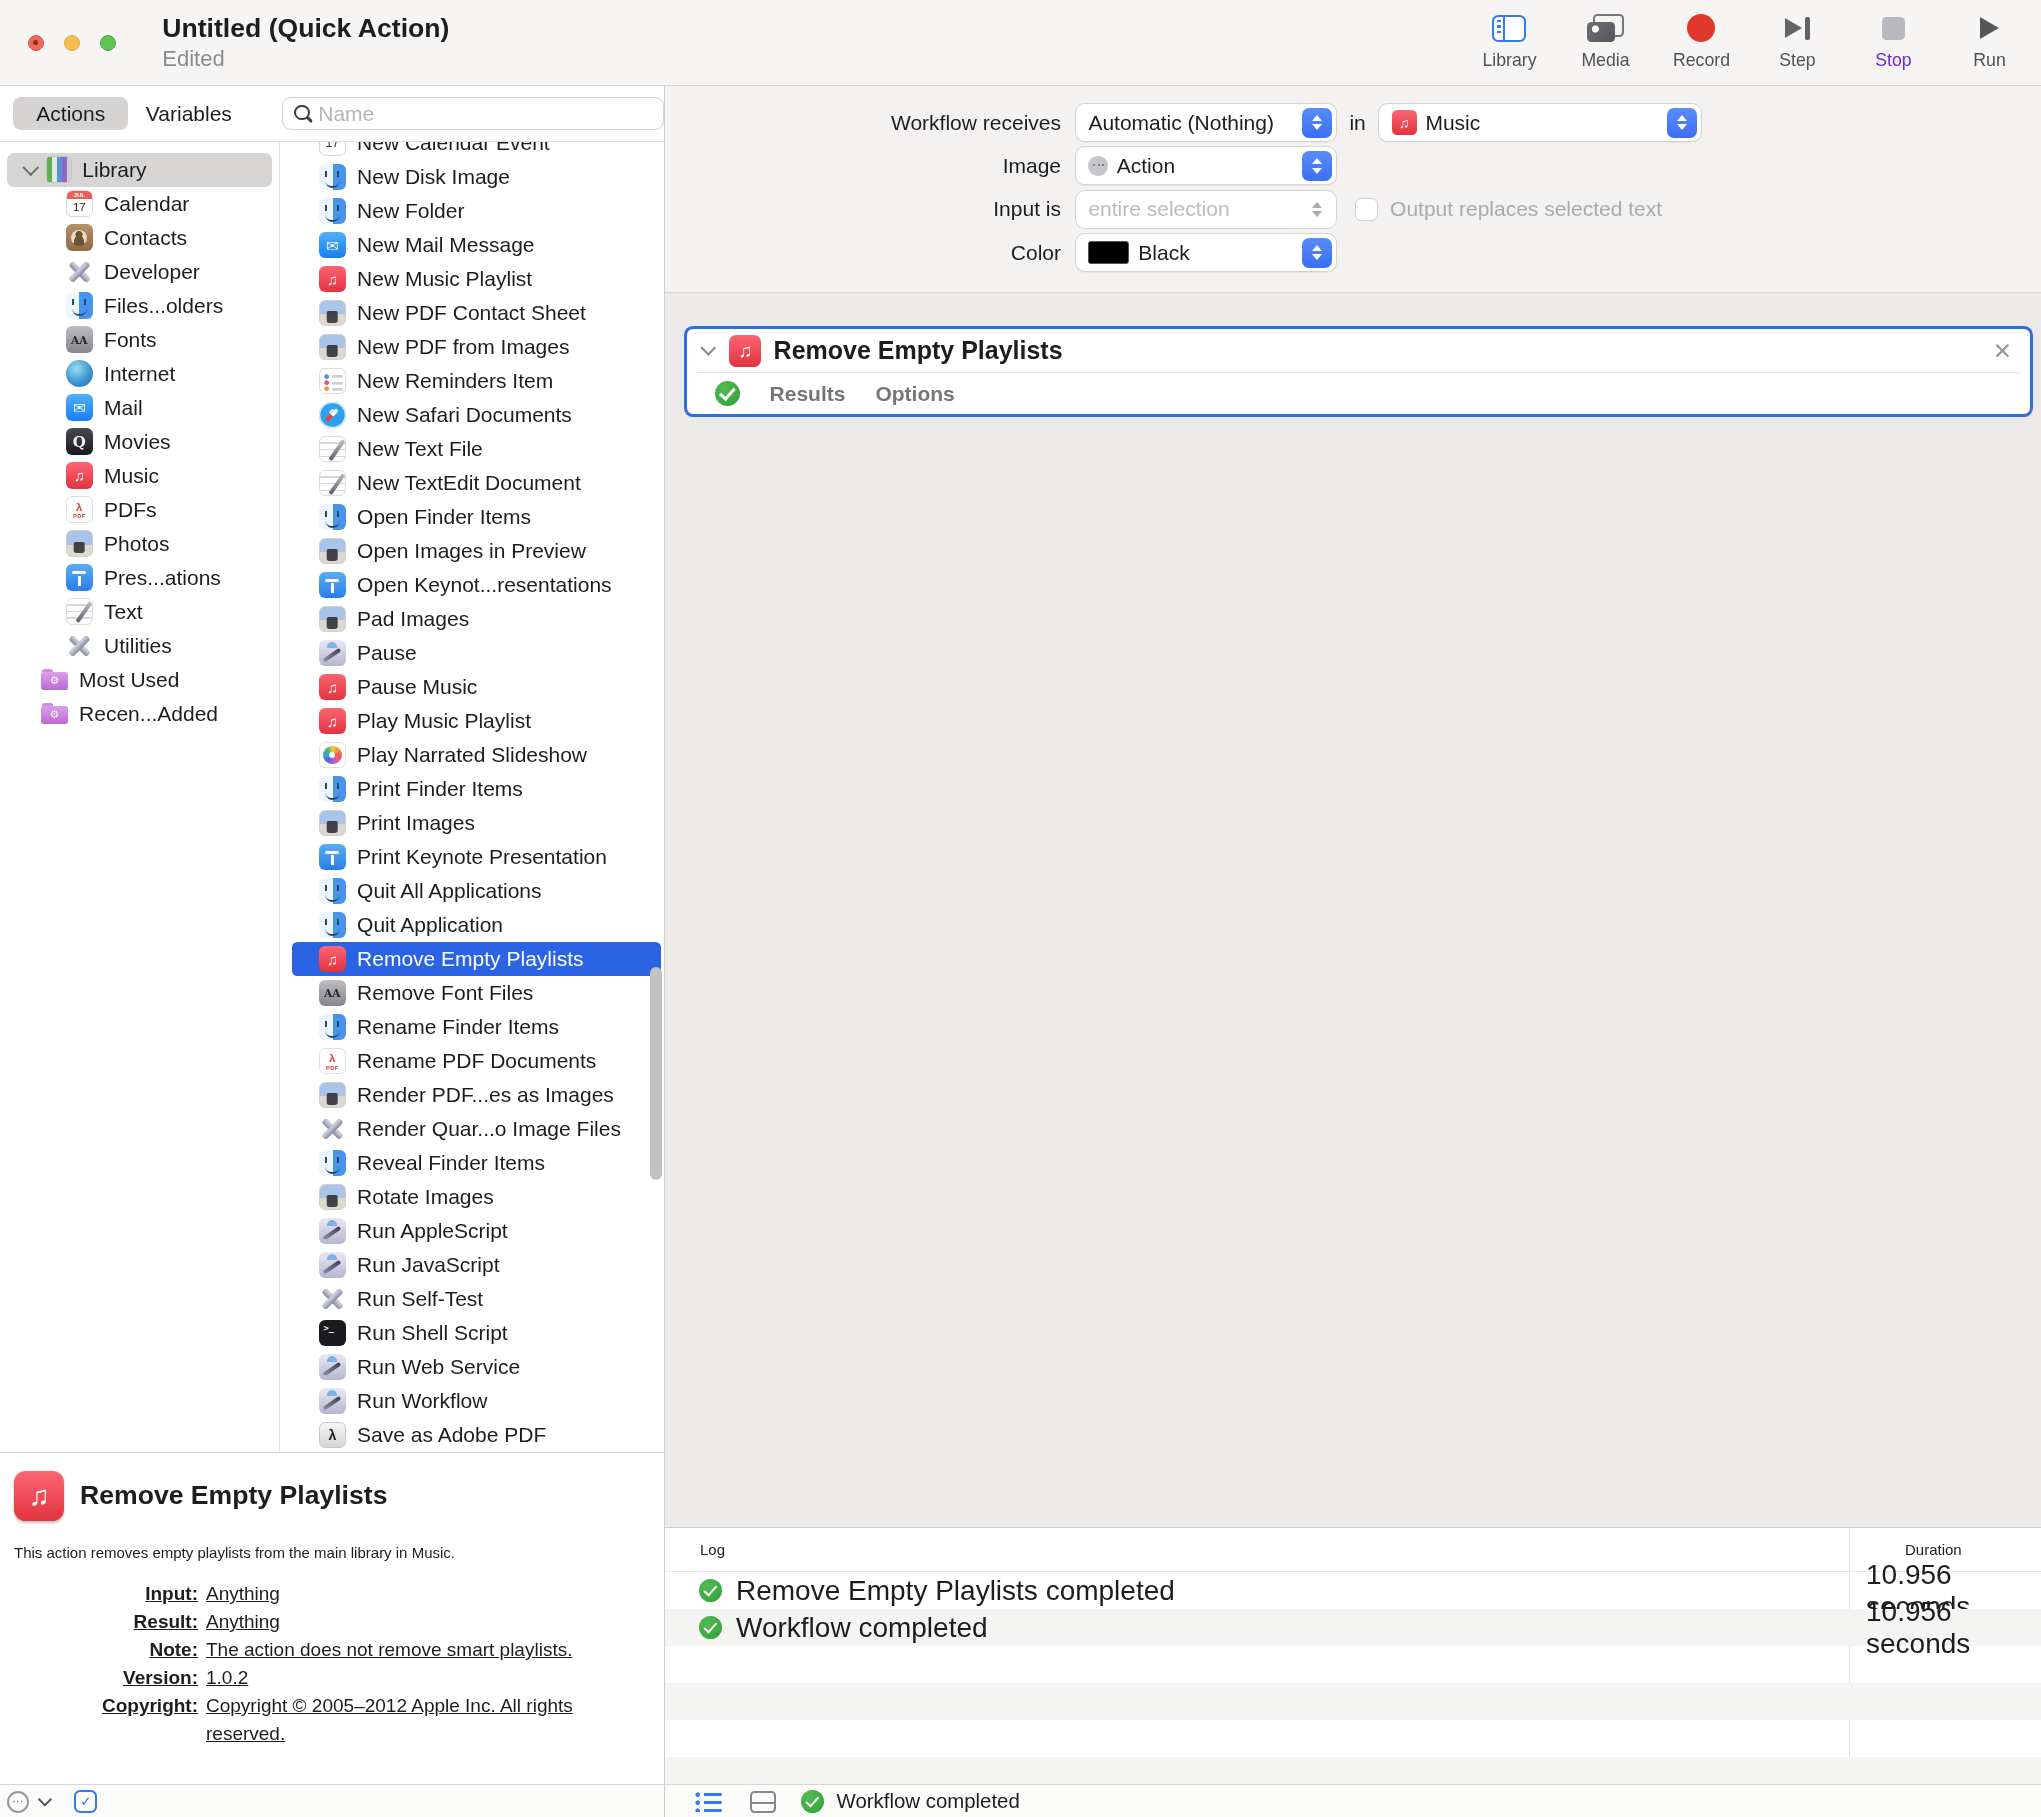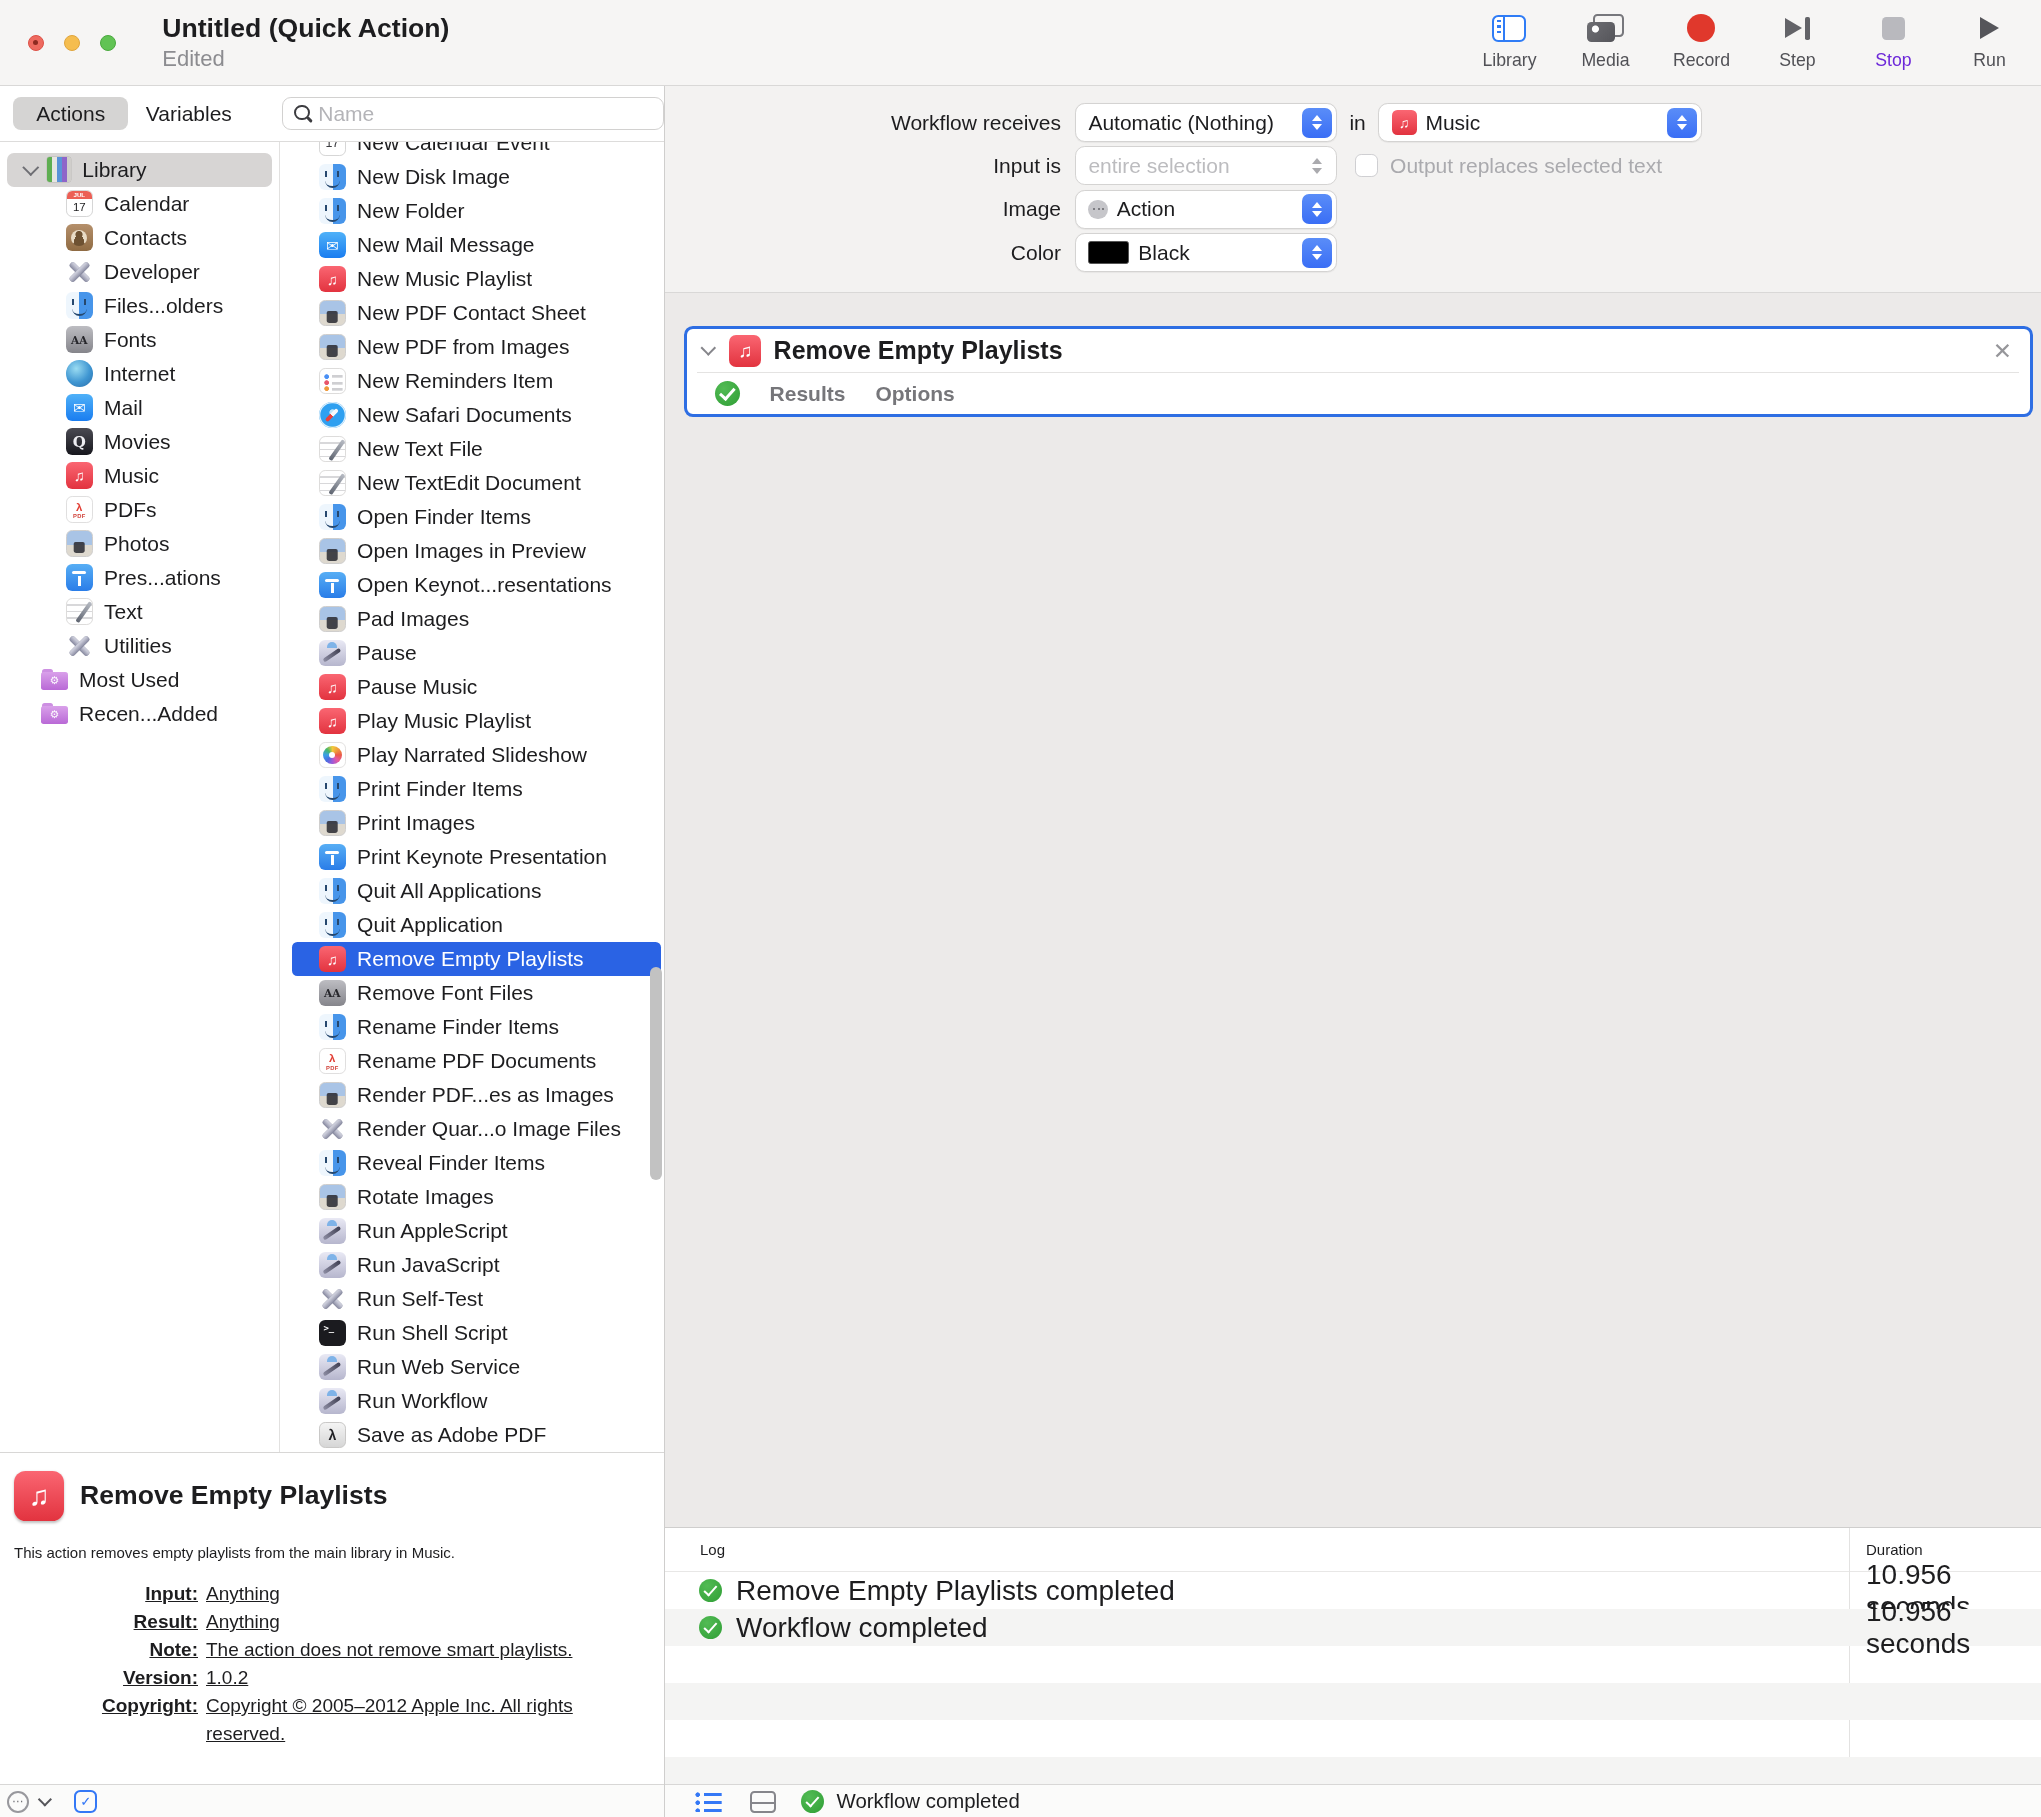--- a/index.html
+++ b/index.html
@@ -179,21 +179,21 @@
   .card-footer { height:41px; display:flex; align-items:center; padding:0 28px; gap:30px; }
   .card-tab { font-size:21px; font-weight:bold; color:#76767a; }
   .gcheck { width:25px; height:25px; border-radius:50%; background:radial-gradient(circle at 35% 30%,#52bb54,#2f9e35); position:relative; flex:none; }
   .gcheck::after { content:""; position:absolute; left:8.9px; top:4.4px; width:6.2px; height:11.5px; border:solid #fff; border-width:0 3.1px 3.1px 0; transform:rotate(42deg); }
 
   
   .log-panel { height:257px; flex:none; background:#fff; border-top:0.9px solid #cfcecd; position:relative; overflow:hidden; }
   .log-coldivider { position:absolute; left:1184px; top:0; bottom:0; border-left:0.9px solid #e3e2e1; }
   .log-header { height:44px; display:flex; align-items:center; border-bottom:0.9px solid #e8e7e6; font-size:15px; }
   .log-header .h-log { margin-left:35px; }
-  .log-header .h-dur { position:absolute; left:1201px; }
+  .log-header .h-dur { position:absolute; left:1240px; }
   .log-row { height:37px; display:flex; align-items:center; padding-left:34px; position:relative; font-size:28px; }
   .log-row:nth-child(even) { background:#f4f4f3; }
   .log-row .gcheck { width:23px; height:23px; }
   .log-row .gcheck::after { left:8px; top:3.5px; width:5.3px; height:10.6px; border-width:0 2.7px 2.7px 0; }
   .log-text { margin-left:14px; }
   .log-duration { position:absolute; left:1201px; }
 
   
   .desc-panel { height:332px; flex:none; border-top:0.9px solid #d8d7d6; background:#fff; padding:17.7px 14px 0 14px; overflow:hidden; }
   .desc-head { display:flex; align-items:center; gap:16px; }
@@ -585,38 +585,38 @@
             </div>
             <span class="inline-label">in</span>
             <div class="select w365">
               <span class="mini-music"></span>
               <span>Music</span>
               <span class="stepper"></span>
             </div>
           </div>
         </div>
         <div class="set-row">
-          <span class="set-label">Input is</span>
-          <div class="controls">
-            <div class="select w295 disabled">
-              <span>entire selection</span>
-              <span class="stepper"></span>
-            </div>
-            <span class="checkbox"></span>
-            <span class="check-label">Output replaces selected text</span>
-          </div>
-        </div>
-        <div class="set-row">
           <span class="set-label">Image</span>
           <div class="controls">
             <div class="select w295">
               <span class="mini-gear"></span>
               <span>Action</span>
               <span class="stepper"></span>
             </div>
+          </div>
+        </div>
+        <div class="set-row">
+          <span class="set-label">Input is</span>
+          <div class="controls">
+            <div class="select w295 disabled">
+              <span>entire selection</span>
+              <span class="stepper"></span>
+            </div>
+            <span class="checkbox"></span>
+            <span class="check-label">Output replaces selected text</span>
           </div>
         </div>
         <div class="set-row">
           <span class="set-label">Color</span>
           <div class="controls">
             <div class="select w295">
               <span class="swatch"></span>
               <span>Black</span>
               <span class="stepper"></span>
             </div>

